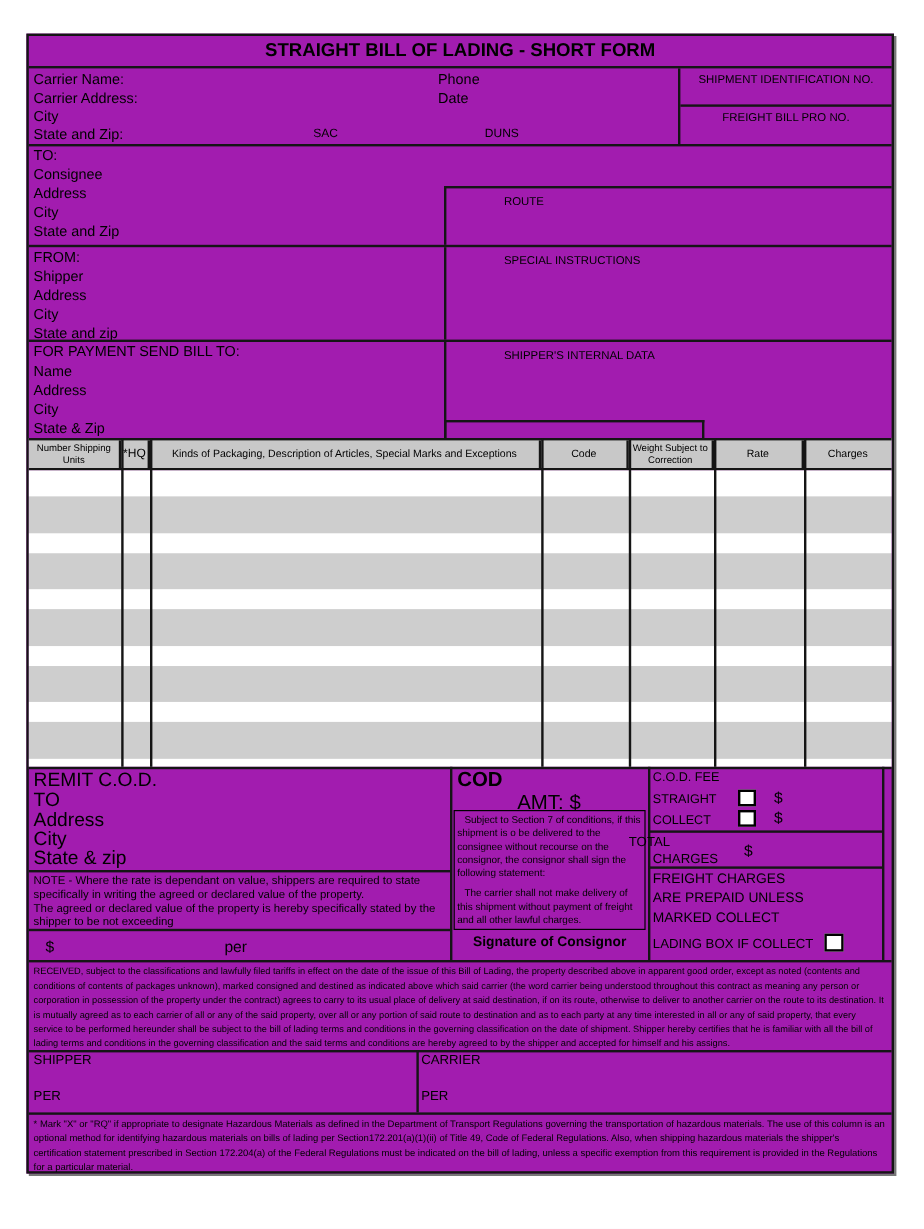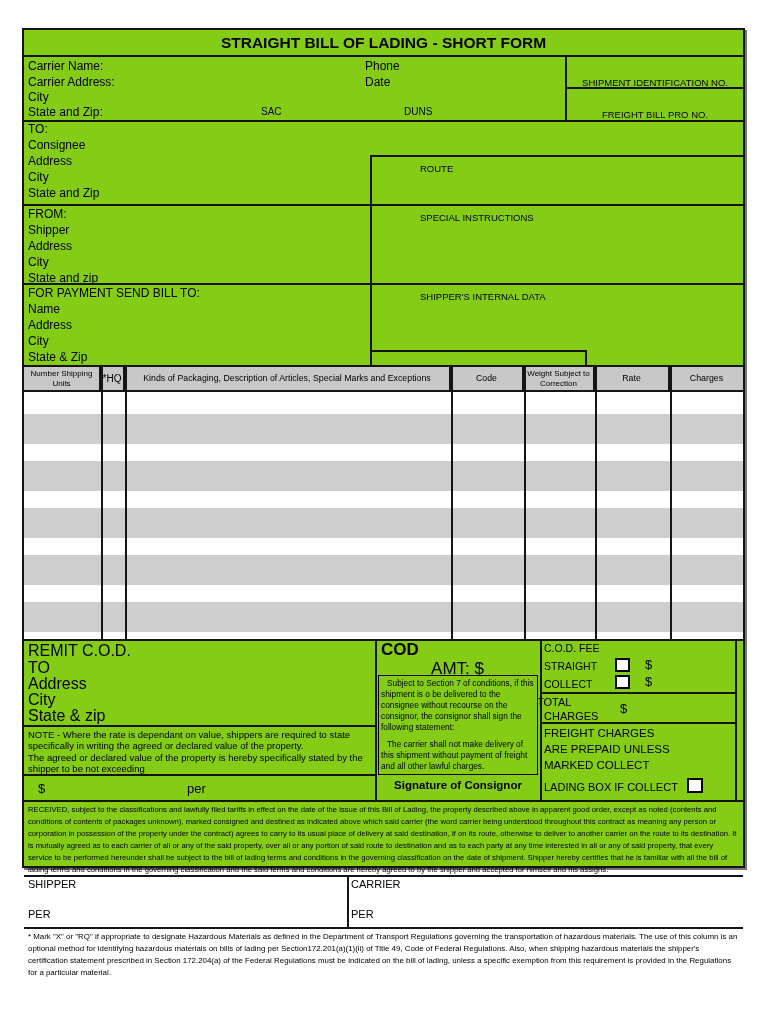--- a/index.html
+++ b/index.html
@@ -1,29 +1,29 @@
 <!DOCTYPE html>
 <html><head>
 <meta charset="utf-8">
 <style>
   * { margin:0; padding:0; box-sizing:border-box; }
   html,body { width:770px; height:1024px; background:#ffffff; font-family:"Liberation Sans", sans-serif; color:#000; }
   .page { position:relative; width:770px; height:1024px; background:#fff; overflow:hidden; }
-  .form { position:absolute; left:22px; top:28px; width:723px; height:840px; border:2px solid #151515; box-shadow:2px 2px 0 #777; background:#84cc16; }
+  .form { position:absolute; left:22px; top:28px; width:723px; height:950px; border:2px solid #151515; box-shadow:2px 2px 0 #777; background:#a21caf; }
   .abs { position:absolute; }
   .hl { position:absolute; left:0; width:719px; height:2px; background:#151515; }
   .vl { position:absolute; width:2px; background:#151515; }
   .title { left:0; top:0; width:719px; height:27px; line-height:26px; text-align:center; font-weight:bold; font-size:15.5px; border-bottom:2px solid #151515; }
   .lbl { font-size:12px; line-height:14px; white-space:nowrap; }
   .lbl13 { font-size:16px; line-height:15px; white-space:nowrap; }
   .boxlbl { font-size:9.5px; line-height:11px; white-space:nowrap;padding-left:45px; }
   .smcap { font-size:10px; line-height:12px; white-space:nowrap; }
   .tiny { font-size:7.7px; line-height:12px; text-align:left; }
   .shipbox { left:541px; top:27px; width:178px; height:63px; border-left:2px solid #151515; }
-  .shipbox .cell { height:31.5px; text-align:center; font-size:9.5px; padding-top:20px; }
+  .shipbox .cell { height:31.5px; text-align:center; font-size:9.5px; padding-top:4px; }
   .shipbox .cell:first-child { border-bottom:2px solid #151515; }
   .thead { left:0; top:335px; width:719px; height:27px; display:flex; background:#c8c8c8; border-top:2px solid #151515; border-bottom:2px solid #151515; }
   .thead .c { border-right:2px solid #151515; display:flex; align-items:center; justify-content:center; text-align:center; font-size:8.8px; line-height:9.5px; padding:1px; }
   .thead .c:last-child { border-right:none; }
   .tbody { left:0; top:362px; width:719px; height:247px;
            background-image:repeating-linear-gradient(to bottom,#ffffff 0px,#ffffff 17px,#cecece 17px,#cecece 47px);
            background-position:0 5px; }
   .colline { position:absolute; top:335px; height:274px; width:2px; background:#151515; }
   .chk { position:absolute; border:2px solid #000; background:#fff; }
   .innerbox { position:absolute; left:354px; top:645px; width:160px; height:100px; border:1.5px solid #000; padding:2px 2px; }
@@ -140,21 +140,21 @@
 
   <div class="abs fee" style="left:520px;top:612px;">C.O.D. FEE</div>
   <div class="abs fee" style="left:520px;top:630px;">STRAIGHT</div>
   <div class="chk" style="left:591px;top:628px;width:15px;height:14px;"></div>
   <div class="abs" style="left:621px;top:627px;font-size:13px;">$</div>
   <div class="abs fee" style="left:520px;top:648px;">COLLECT</div>
   <div class="chk" style="left:591px;top:645px;width:15px;height:14px;"></div>
   <div class="abs" style="left:621px;top:644px;font-size:13px;">$</div>
 
   <div class="abs" style="left:516px;top:662px;width:195px;height:2px;background:#151515;"></div>
-  <div class="abs" style="left:513px;top:666px;font-size:11px;">TOTAL</div>
+  <div class="abs" style="left:500px;top:666px;font-size:11px;">TOTAL</div>
   <div class="abs" style="left:520px;top:680px;font-size:11px;">CHARGES</div>
   <div class="abs" style="left:596px;top:671px;font-size:13px;">$</div>
   <div class="abs" style="left:516px;top:692px;width:195px;height:2px;background:#151515;"></div>
 
   <div class="abs fr" style="left:520px;top:697px;">FREIGHT CHARGES</div>
   <div class="abs fr" style="left:520px;top:713px;">ARE PREPAID UNLESS</div>
   <div class="abs fr" style="left:520px;top:729px;">MARKED COLLECT</div>
   <div class="abs" style="left:520px;top:751px;font-size:11px;white-space:nowrap;">LADING BOX IF COLLECT</div>
   <div class="chk" style="left:663px;top:748px;width:16px;height:15px;"></div>
 

